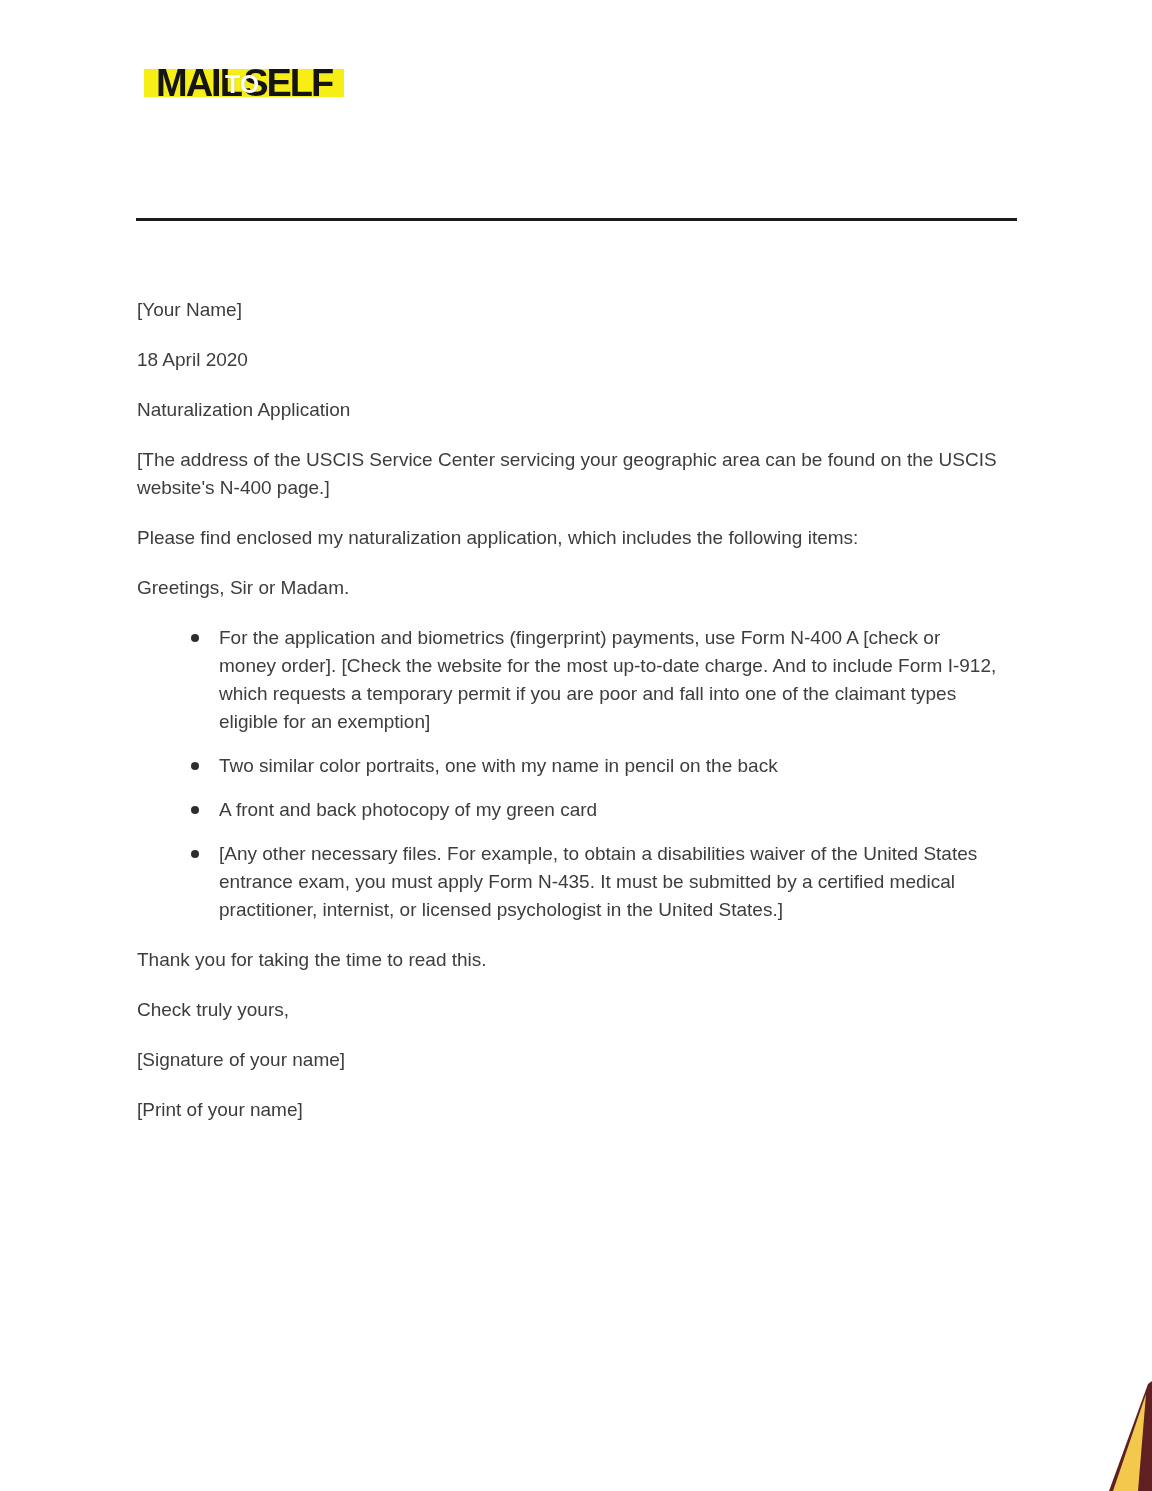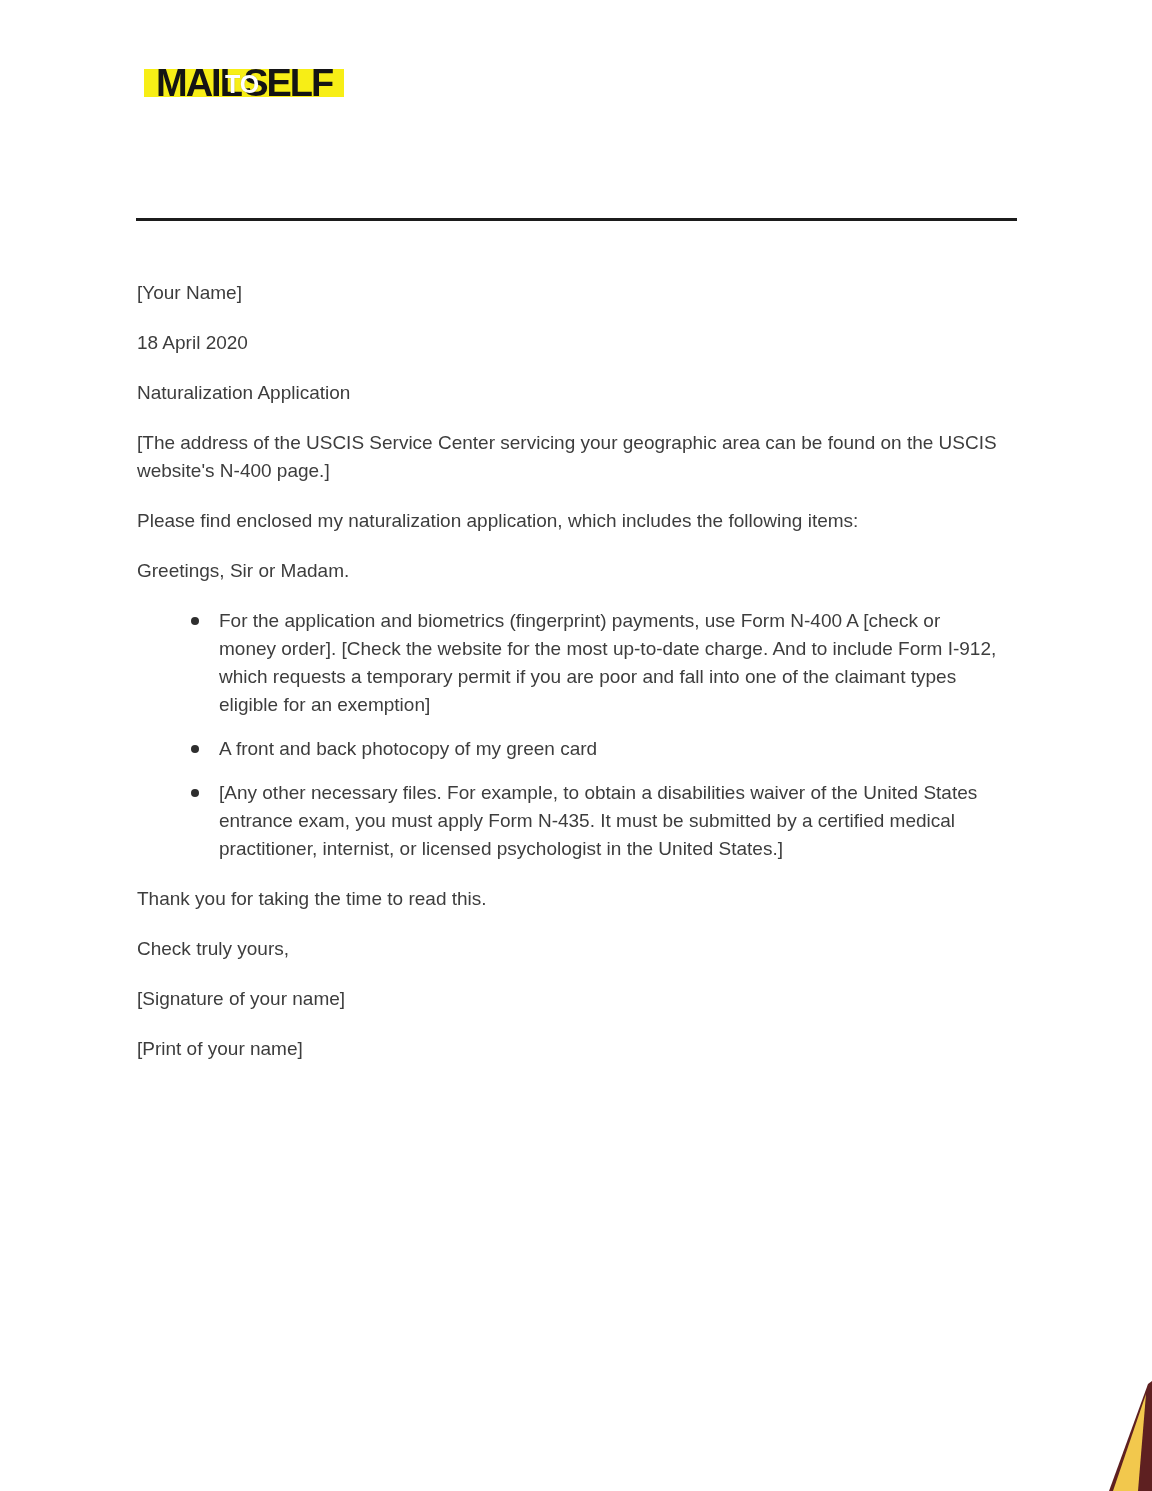--- a/index.html
+++ b/index.html
@@ -51,21 +51,21 @@
     left: 136px;
     top: 218px;
     width: 881px;
     height: 3px;
     background: #1c1c1c;
   }
   
   .content {
     position: absolute;
     left: 137px;
-    top: 279px;
+    top: 296px;
     width: 879px;
     font-size: 19px;
     line-height: 28px;
   }
   .para { margin: 0 0 22px 0; white-space: pre-wrap; }
   ul.items {
     list-style: none;
     margin: 0 0 22px 0;
     padding: 0;
   }
@@ -111,20 +111,21 @@
   <div class="content">
     <p class="para">[Your Name]</p>
     <p class="para">18 April 2020</p>
     <p class="para">Naturalization Application</p>
     <p class="para">[The address of the USCIS Service Center servicing your geographic area can be found on the USCIS website's N-400 page.]</p>
     <p class="para">Please find enclosed my naturalization application, which includes the following items:</p>
     <p class="para">Greetings, Sir or Madam.</p>
 
     <ul class="items">
       <li>For the application and biometrics (fingerprint) payments, use Form N-400 A [check or money order]. [Check the website for the most up-to-date charge. And to include Form I-912, which requests a temporary permit if you are poor and fall into one of the claimant types eligible for an exemption]</li>
+      <li>Two similar color portraits, one with my name in pencil on the back</li>
       <li>A front and back photocopy of my green card</li>
       <li>[Any other necessary files. For example, to obtain a disabilities waiver of the United States entrance exam, you must apply Form N-435. It must be submitted by a certified medical practitioner, internist, or licensed psychologist in the United States.]</li>
     </ul>
 
     <p class="para">Thank you for taking the time to read this.</p>
     <p class="para">Check truly yours,</p>
     <p class="para">[Signature of your name]</p>
     <p class="para">[Print of your name]</p>
   </div>
 

